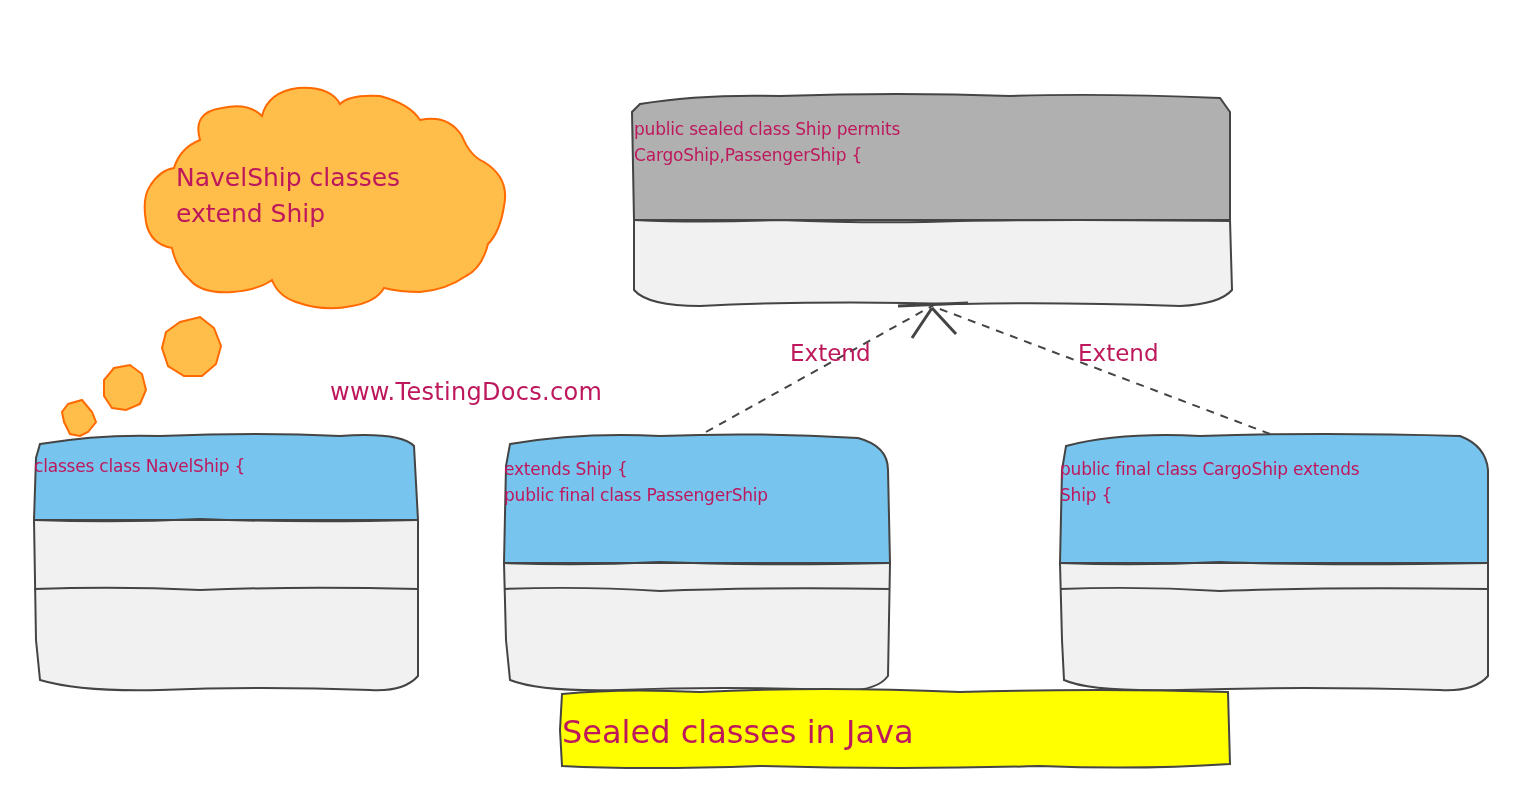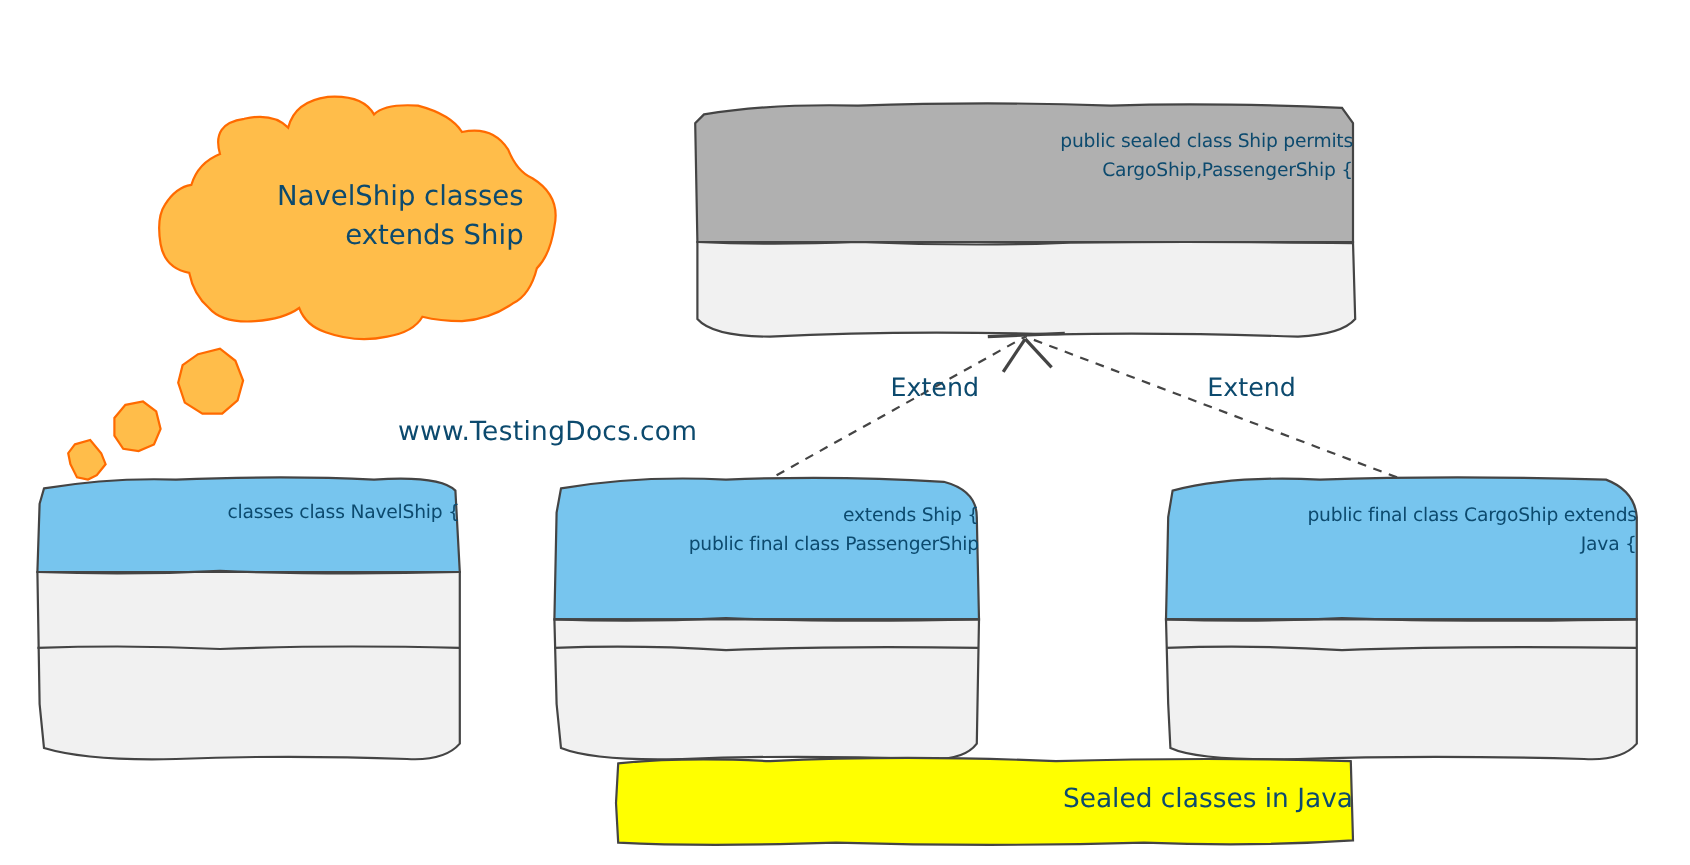--- a/index.html
+++ b/index.html
@@ -1,25 +1,25 @@
 <!DOCTYPE html>
 <html><head>
   <meta charset="utf-8">
   <style>
     html, body { margin: 0; padding: 0; background: #ffffff; }
     body { width: 1536px; height: 786px; position: relative; overflow: hidden;
            font-family: "DejaVu Sans", sans-serif; color: #111; }
     svg.canvas { position: absolute; left: 0; top: 0; }
-    .txt { position: absolute; text-align: right; font-family: "DejaVu Sans", sans-serif;
-           color: #0c4a6e; line-height: 1.55; }
+    .txt { position: absolute; text-align: left; font-family: "DejaVu Sans", sans-serif;
+           color: #be185d; line-height: 1.55; }
     .cls-title { font-size: 17px; letter-spacing: -0.2px; }
     .cloud-text { font-size: 25px; line-height: 1.45; }
     .label { font-size: 23px; }
     .url { font-size: 24px; letter-spacing: 0.3px; }
-    .banner-text { font-size: 24px; }
+    .banner-text { font-size: 32px; }
   </style>
 </head>
 <body>
 
 <svg class="canvas" width="1536" height="786" viewBox="0 0 1536 786">
 
   <g>
     <path d="M 200 140 Q 192 112 222 108 Q 248 102 262 116 Q 268 92 298 88 Q 330 86 340 104 Q 350 94 380 96 Q 410 104 420 120 Q 448 114 462 136 Q 470 156 484 162 Q 510 178 504 206 Q 500 232 488 244 Q 482 268 466 276 Q 446 290 420 292 Q 400 292 384 288 Q 376 302 352 306 Q 324 312 296 302 Q 278 296 272 280 Q 258 290 232 292 Q 202 294 190 280 Q 176 268 172 248 Q 150 244 146 222 Q 142 198 150 186 Q 160 170 174 168 Q 180 148 200 140 Z" fill="#ffbd4a" stroke="#ff6a00" stroke-width="2"></path>
     <path d="M 180 322 L 200 317 L 214 328 L 221 346 L 216 364 L 202 376 L 184 376 L 168 366 L 162 348 L 166 332 Z" fill="#ffbd4a" stroke="#ff6a00" stroke-width="2"></path>
     <path d="M 114 368 L 130 365 L 142 374 L 146 390 L 140 404 L 126 410 L 112 408 L 104 396 L 104 380 Z" fill="#ffbd4a" stroke="#ff6a00" stroke-width="2"></path>
@@ -79,26 +79,26 @@
   <div>classes class NavelShip {</div>
 </div>
 
 <div class="txt cls-title" style="left:504px; top:456px; width:386px;">
   <div>extends Ship {</div>
   <div>public final class PassengerShip</div>
 </div>
 
 <div class="txt cls-title" style="left:1060px; top:456px; width:428px;">
   <div>public final class CargoShip extends</div>
-  <div>Java {</div>
+  <div>Ship {</div>
 </div>
 
 <div class="txt cloud-text" style="left:176px; top:160px; width:300px;">
   <div>NavelShip classes</div>
-  <div>extends Ship</div>
+  <div>extend Ship</div>
 </div>
 
 <div class="txt label" style="left:790px; top:336px; width:100px;">Extend</div>
 <div class="txt label" style="left:1078px; top:336px; width:100px;">Extend</div>
 
 <div class="txt url" style="left:330px; top:374px; width:304px;">www.TestingDocs.com</div>
 
 <div class="txt banner-text" style="left:562px; top:708px; width:668px;">Sealed classes in Java</div>
 
 </body></html>

